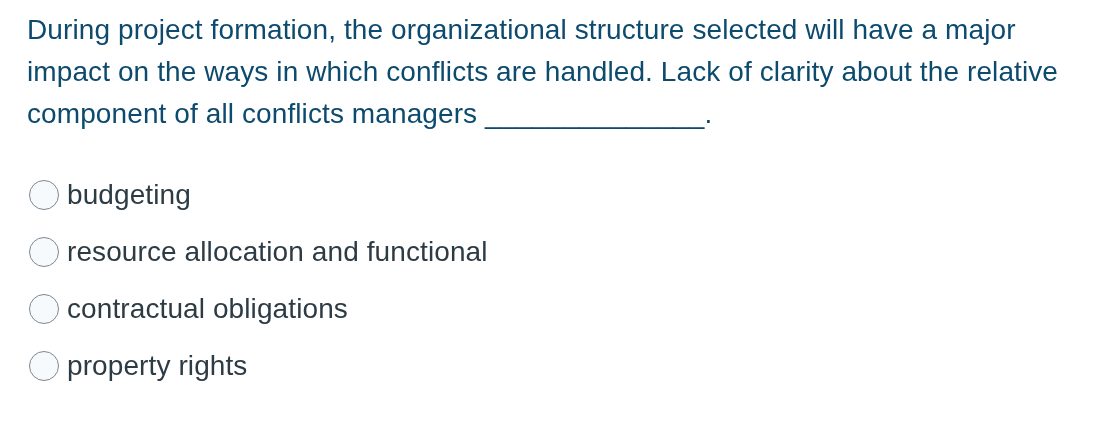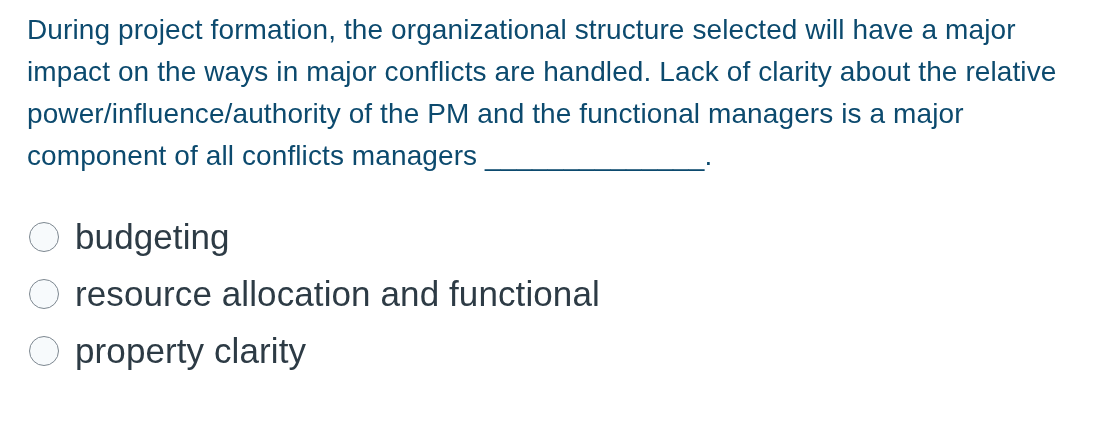--- a/index.html
+++ b/index.html
@@ -35,53 +35,56 @@
   }
   .radio {
     width: 30px;
     height: 30px;
     border: 1.5px solid #7d8790;
     border-radius: 50%;
     background: #f7fafc;
     flex: 0 0 auto;
   }
   .option-label {
-    margin-left: 16px;
+    margin-left: 8px;
     color: #2d3b45;
-    font-size: 35px;
+    font-size: 28px;
     line-height: 30px;
     letter-spacing: 0.1px;
     white-space: pre;
   }
 </style>
 </head>
 <body>
 
 <div class="page">
 
   <div class="question">
     <div class="q-line">During project formation, the organizational structure selected will have a major</div>
-    <div class="q-line">impact on the ways in major conflicts are handled. Lack of clarity about the relative</div>
-    <div class="q-line">power/influence/authority of the PM and the functional managers is a major</div>
+    <div class="q-line">impact on the ways in which conflicts are handled. Lack of clarity about the relative</div>
     <div class="q-line">component of all conflicts managers ______________.</div>
   </div>
 
   <div class="options">
 
     <div class="option">
       <span class="radio"></span>
       <span class="option-label">budgeting</span>
     </div>
 
     <div class="option">
       <span class="radio"></span>
       <span class="option-label">resource allocation and functional</span>
     </div>
 
+    <div class="option">
+      <span class="radio"></span>
+      <span class="option-label">contractual obligations</span>
+    </div>
 
     <div class="option">
       <span class="radio"></span>
-      <span class="option-label">property clarity</span>
+      <span class="option-label">property rights</span>
     </div>
 
   </div>
 
 </div>
 
 </body></html>

